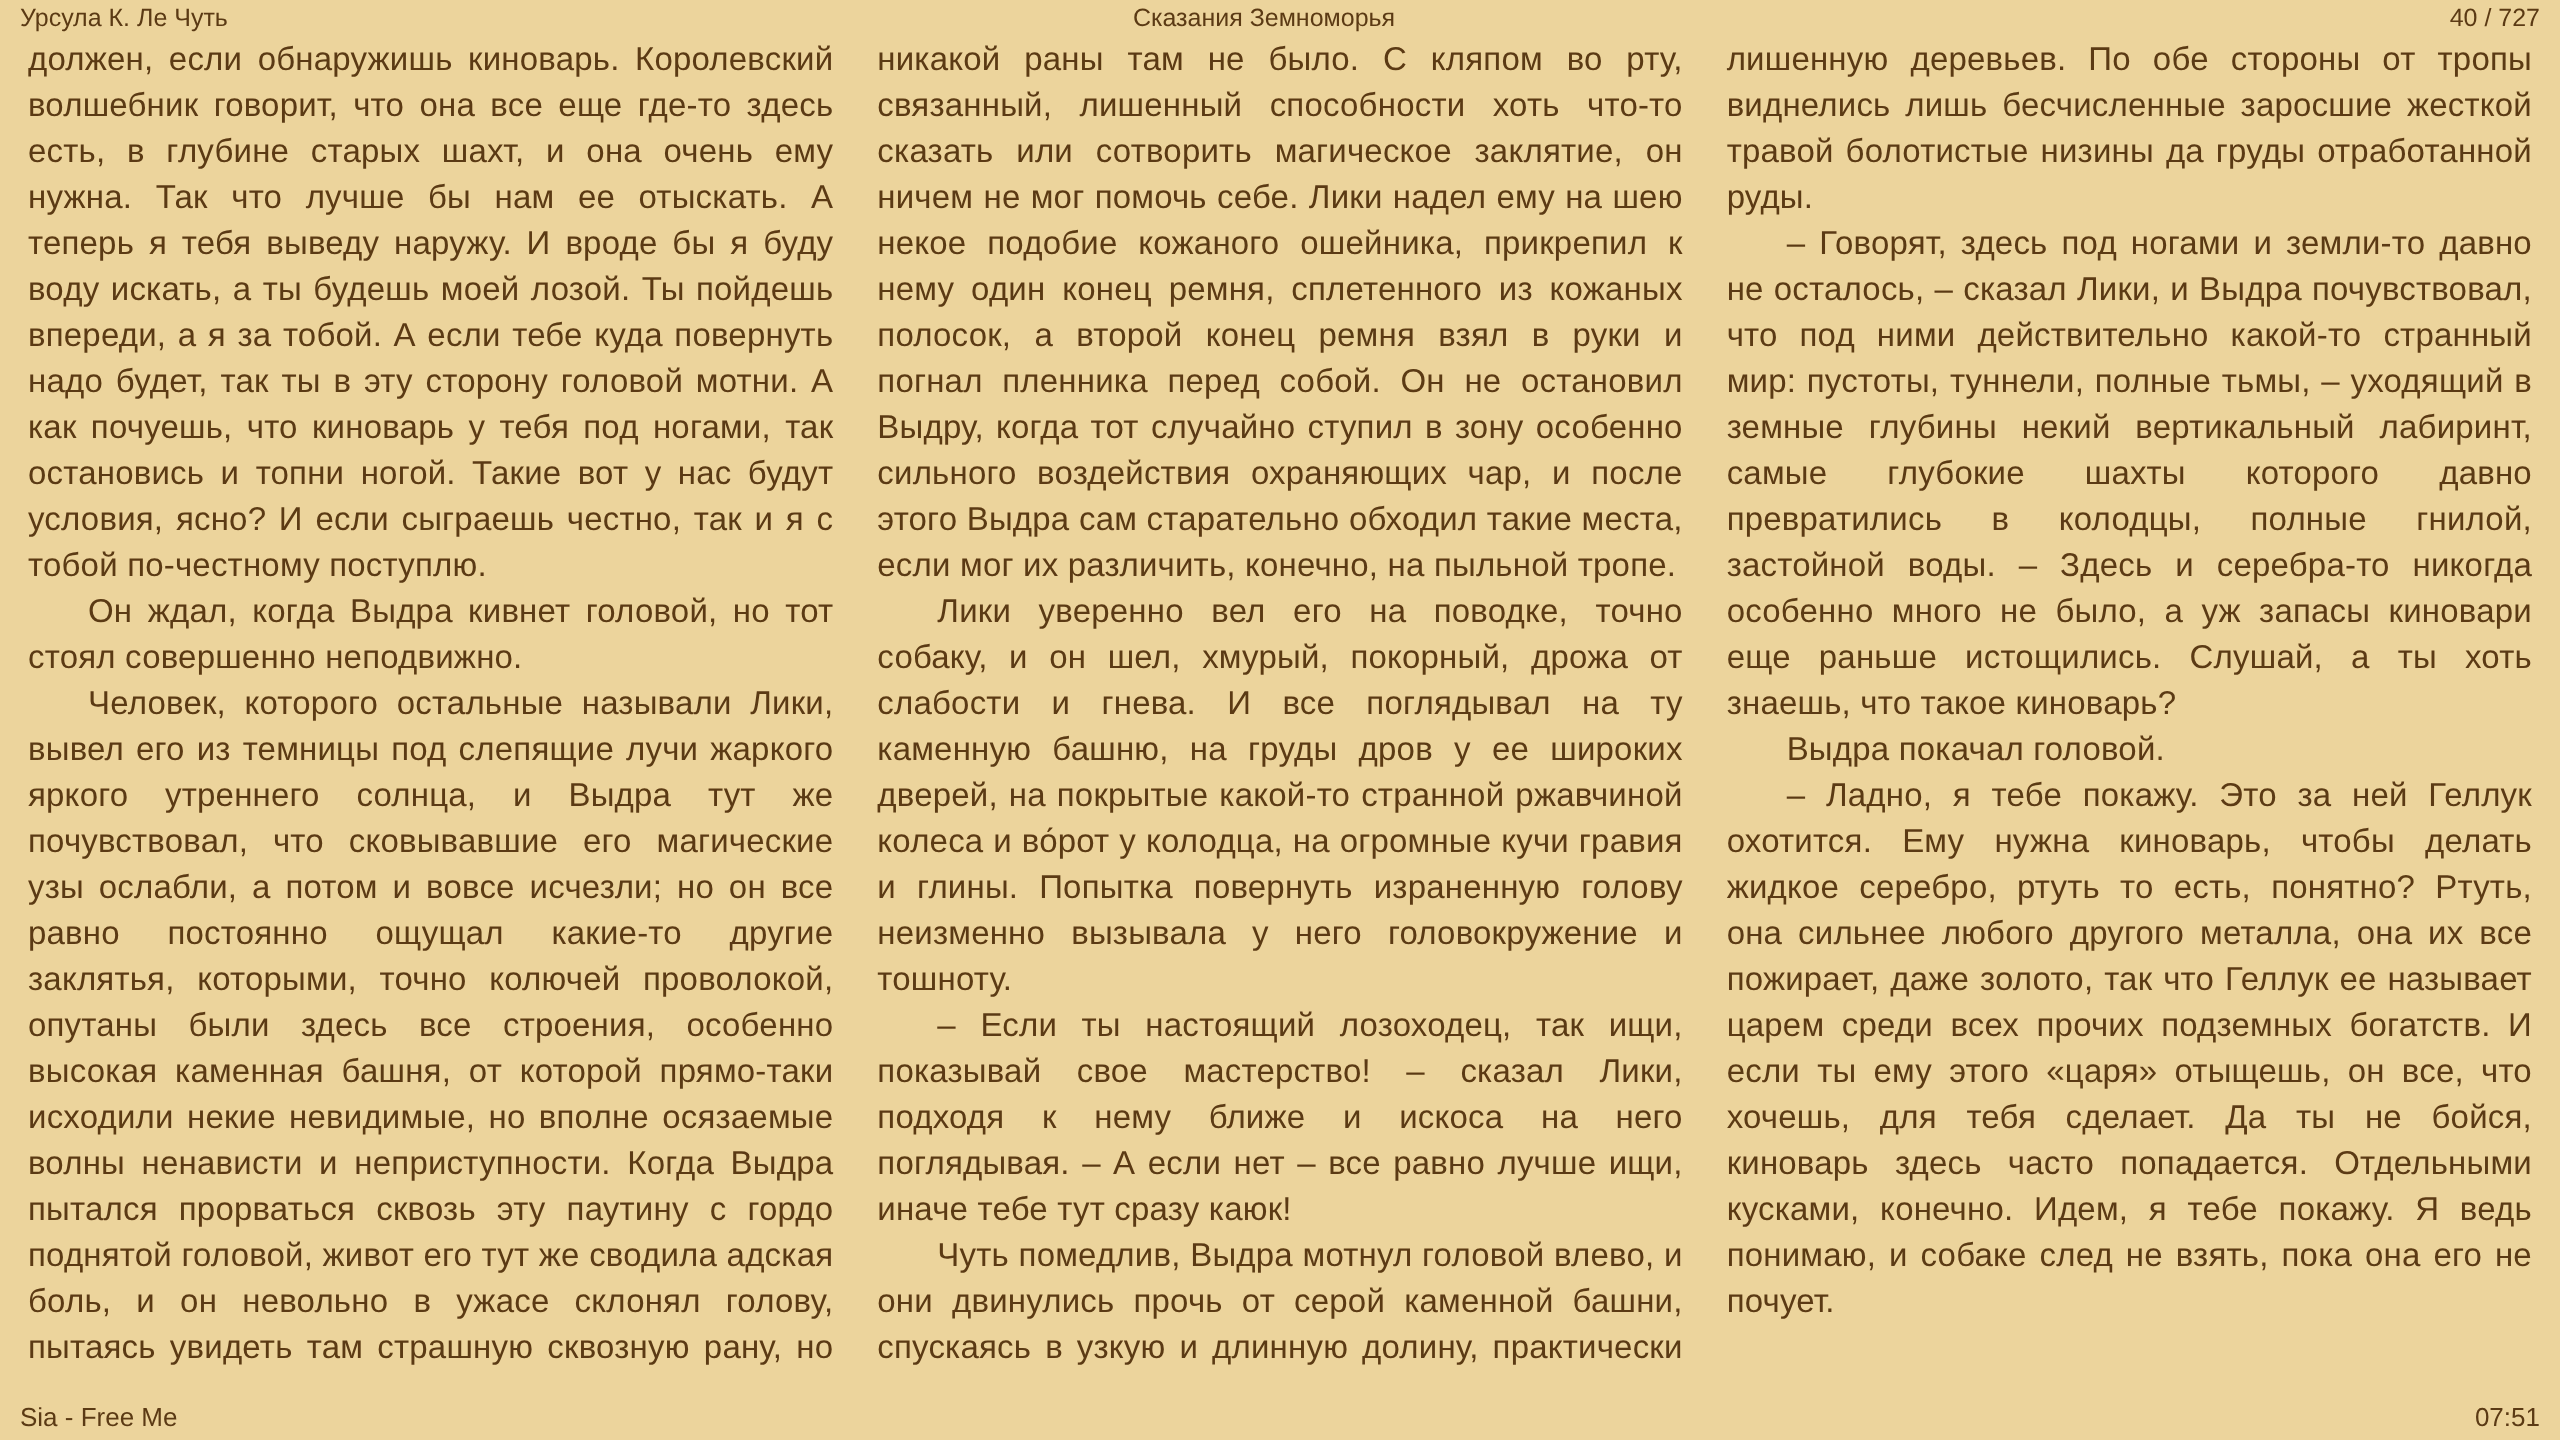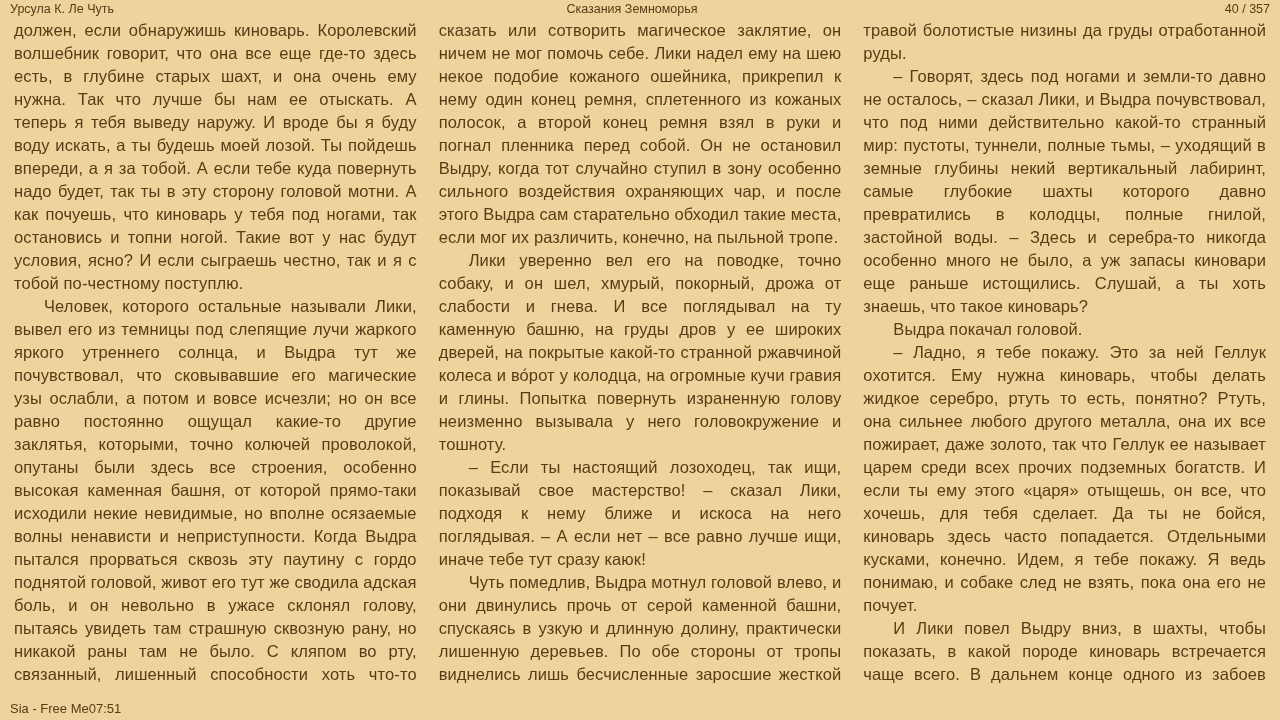--- a/index.html
+++ b/index.html
@@ -65,41 +65,43 @@
     text-indent: 0;
   }
   
   .reader-footer {
     position: absolute;
     left: 0; right: 0;
     bottom: 0;
     height: 20px;
     padding: 0 10px 3px 10px;
     display: flex;
+    justify-content: space-between;
     align-items: flex-end;
     font-size: 13px;
     line-height: 16px;
     box-sizing: border-box;
     background: transparent;
   }
 </style>
 </head>
 <body>
 
 <div class="screen">
 
   <header class="reader-header">
     <span class="center">Сказания Земноморья</span>
     <span class="left">Урсула К. Ле Чуть</span>
-    <span class="right">40 / 357</span>
+    <span class="right">40 / 727</span>
   </header>
 
   <main class="text-area">
     <div class="text-columns">
         <p class="noindent">должен, если обнаружишь киноварь. Королевский волшебник говорит, что она все еще где-то здесь есть, в глубине старых шахт, и она очень ему нужна. Так что лучше бы нам ее отыскать. А теперь я тебя выведу наружу. И вроде бы я буду воду искать, а ты будешь моей лозой. Ты пойдешь впереди, а я за тобой. А если тебе куда повернуть надо будет, так ты в эту сторону головой мотни. А как почуешь, что киноварь у тебя под ногами, так остановись и топни ногой. Такие вот у нас будут условия, ясно? И если сыграешь честно, так и я с тобой по-честному поступлю.</p>
+        <p>Он ждал, когда Выдра кивнет головой, но тот стоял совершенно неподвижно.</p>
         <p>Человек, которого остальные называли Лики, вывел его из темницы под слепящие лучи жаркого яркого утреннего солнца, и Выдра тут же почувствовал, что сковывавшие его магические узы ослабли, а потом и вовсе исчезли; но он все равно постоянно ощущал какие-то другие заклятья, которыми, точно колючей проволокой, опутаны были здесь все строения, особенно высокая каменная башня, от которой прямо-таки исходили некие невидимые, но вполне осязаемые волны ненависти и неприступности. Когда Выдра пытался прорваться сквозь эту паутину с гордо поднятой головой, живот его тут же сводила адская боль, и он невольно в ужасе склонял голову, пытаясь увидеть там страшную сквозную рану, но никакой раны там не было. С кляпом во рту, связанный, лишенный способности хоть что-то сказать или сотворить магическое заклятие, он ничем не мог помочь себе. Лики надел ему на шею некое подобие кожаного ошейника, прикрепил к нему один конец ремня, сплетенного из кожаных полосок, а второй конец ремня взял в руки и погнал пленника перед собой. Он не остановил Выдру, когда тот случайно ступил в зону особенно сильного воздействия охраняющих чар, и после этого Выдра сам старательно обходил такие места, если мог их различить, конечно, на пыльной тропе.</p>
         <p>Лики уверенно вел его на поводке, точно собаку, и он шел, хмурый, покорный, дрожа от слабости и гнева. И все поглядывал на ту каменную башню, на груды дров у ее широких дверей, на покрытые какой-то странной ржавчиной колеса и во́рот у колодца, на огромные кучи гравия и глины. Попытка повернуть израненную голову неизменно вызывала у него головокружение и тошноту.</p>
         <p>– Если ты настоящий лозоходец, так ищи, показывай свое мастерство! – сказал Лики, подходя к нему ближе и искоса на него поглядывая. – А если нет – все равно лучше ищи, иначе тебе тут сразу каюк!</p>
         <p>Чуть помедлив, Выдра мотнул головой влево, и они двинулись прочь от серой каменной башни, спускаясь в узкую и длинную долину, практически лишенную деревьев. По обе стороны от тропы виднелись лишь бесчисленные заросшие жесткой травой болотистые низины да груды отработанной руды.</p>
         <p>– Говорят, здесь под ногами и земли-то давно не осталось, – сказал Лики, и Выдра почувствовал, что под ними действительно какой-то странный мир: пустоты, туннели, полные тьмы, – уходящий в земные глубины некий вертикальный лабиринт, самые глубокие шахты которого давно превратились в колодцы, полные гнилой, застойной воды. – Здесь и серебра-то никогда особенно много не было, а уж запасы киновари еще раньше истощились. Слушай, а ты хоть знаешь, что такое киноварь?</p>
         <p>Выдра покачал головой.</p>
         <p>– Ладно, я тебе покажу. Это за ней Геллук охотится. Ему нужна киноварь, чтобы делать жидкое серебро, ртуть то есть, понятно? Ртуть, она сильнее любого другого металла, она их все пожирает, даже золото, так что Геллук ее называет царем среди всех прочих подземных богатств. И если ты ему этого «царя» отыщешь, он все, что хочешь, для тебя сделает. Да ты не бойся, киноварь здесь часто попадается. Отдельными кусками, конечно. Идем, я тебе покажу. Я ведь понимаю, и собаке след не взять, пока она его не почует.</p>
         <p>И Лики повел Выдру вниз, в шахты, чтобы показать, в какой породе киноварь встречается чаще всего. В дальнем конце одного из забоев работали несколько рудокопов. Как всегда, это были женщины.</p>
         <p>То ли потому, что женщины меньше мужчин и им легче передвигаться в узком пространстве</p>
       </div>

